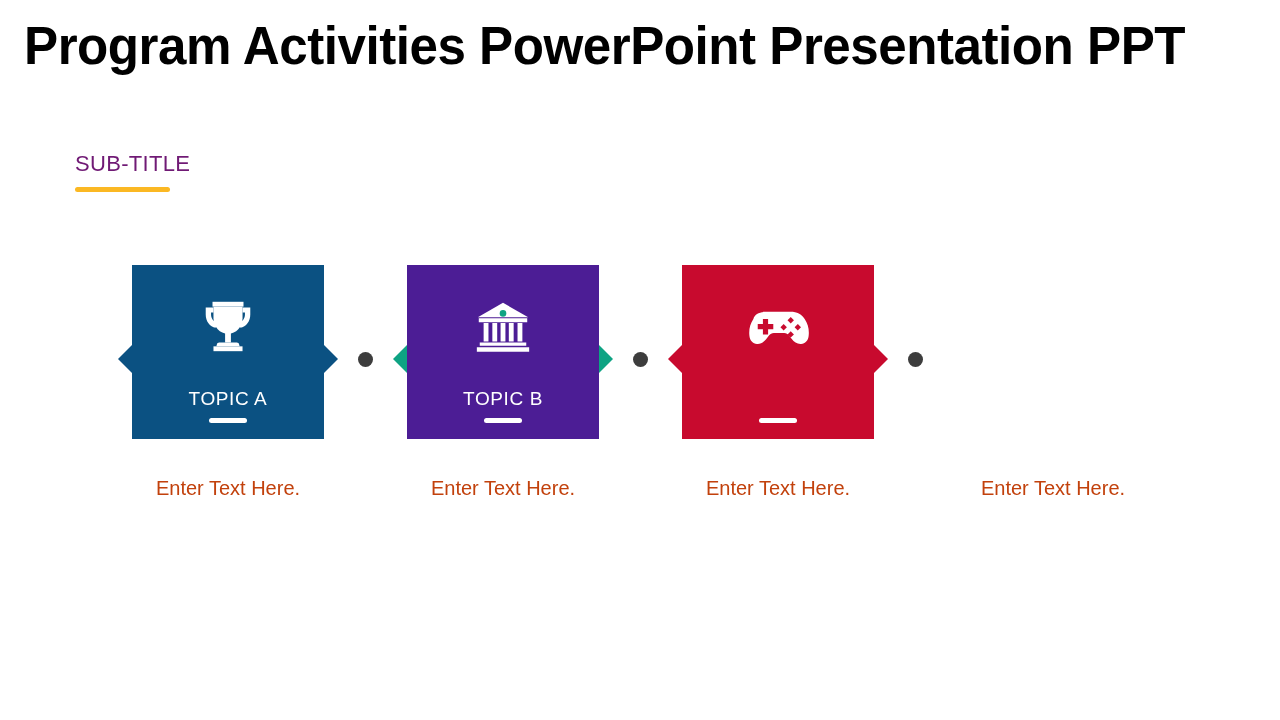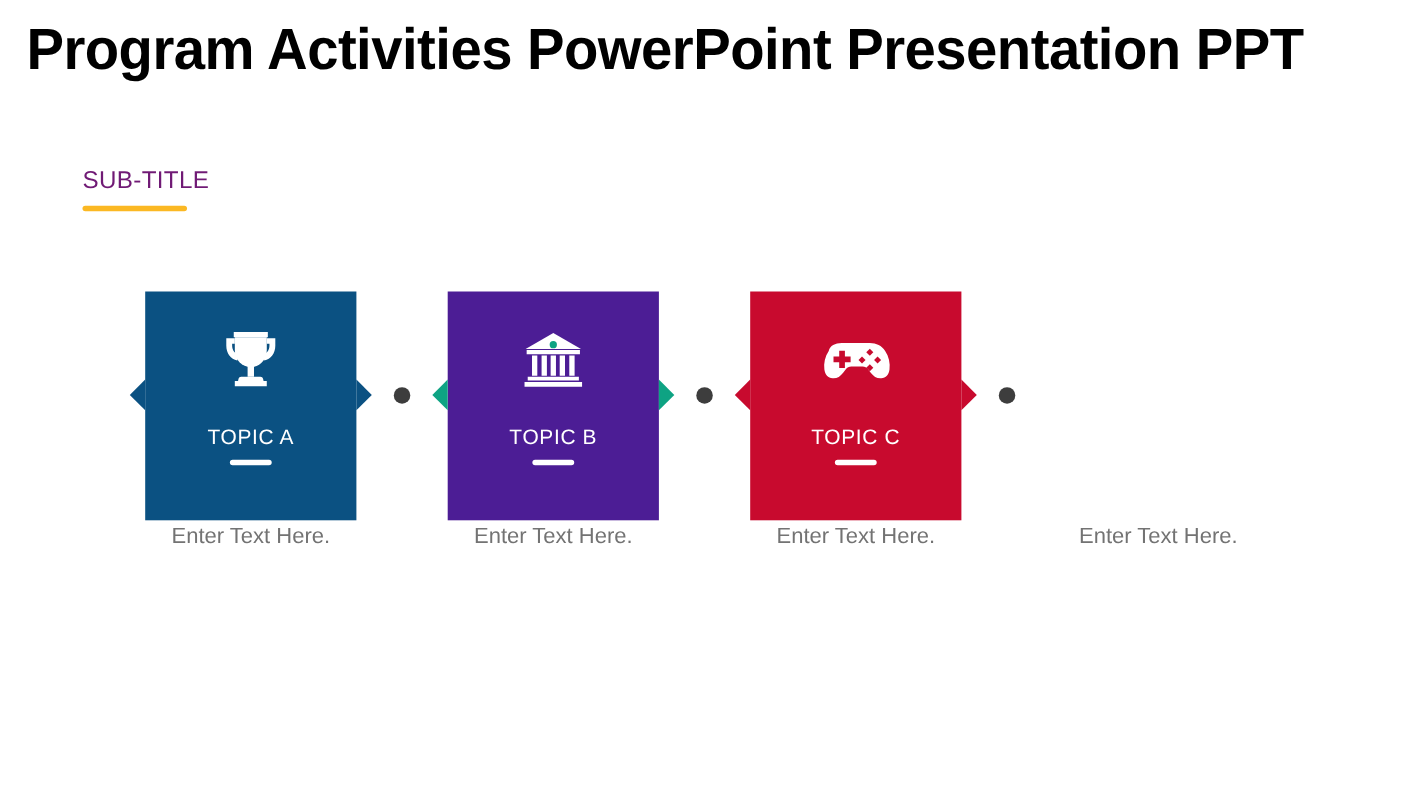--- a/index.html
+++ b/index.html
@@ -73,21 +73,21 @@
     position: absolute;
     left: 0;
     top: 0;
     width: 192px;
     height: 188px;
   }
   .card-body {
     position: absolute;
     inset: 0;
     width: 192px;
-    height: 208px;
+    height: 174px;
   }
   
   .card-tip {
     position: absolute;
     top: 80px;
     width: 0;
     height: 0;
     border-top: 14px solid transparent;
     border-bottom: 14px solid transparent;
   }
@@ -130,21 +130,21 @@
   }
 
   .card-caption {
     position: absolute;
     left: -30px;
     top: 210px;
     width: 252px;
     text-align: center;
     font-size: 20px;
     line-height: 26px;
-    color: #737373;
+    color: #c2410c;
     white-space: nowrap;
   }
 
   
   .sep-dot {
     position: absolute;
     top: 352px;
     width: 15px;
     height: 15px;
     border-radius: 50%;
@@ -211,21 +211,20 @@
           <div class="card-icon">
             <svg width="66" height="62" viewBox="0 0 70 64" fill="#ffffff" aria-hidden="true">
       <path d="M21.5 17h27c6.5 0 11.4 2.6 14.8 7.6 3.6 5.3 5 11.7 4.2 18-.6 4.9-3.5 8.1-8 8.4-4.2.3-7.3-1.8-10.1-5.4l-2.6-3.4c-1.4-1.8-3-2.7-5.2-2.7h-11c-2.2 0-3.8.9-5.2 2.7l-2.6 3.4c-2.8 3.6-5.9 5.7-10.1 5.4-4.5-.3-7.4-3.5-8-8.4-.8-6.3.6-12.7 4.2-18C10.1 19.6 15 17 21.5 17z"></path>
       <path d="M19 24.5h5.5V30H30v5.5h-5.5V41H19v-5.5h-5.5V30H19v-5.5z" fill="#c80a2e"></path>
       <path d="M48.5 22.5l3.4 3.4-3.4 3.4-3.4-3.4 3.4-3.4z" fill="#c80a2e"></path>
       <path d="M41 30l3.4 3.4L41 36.8 37.6 33.4 41 30z" fill="#c80a2e"></path>
       <path d="M56 30l3.4 3.4L56 36.8l-3.4-3.4L56 30z" fill="#c80a2e"></path>
       <path d="M48.5 37.5l3.4 3.4-3.4 3.4-3.4-3.4 3.4-3.4z" fill="#c80a2e"></path>
     </svg>
           </div>
-          <div class="card-topic">TOPIC C</div>
           <div class="card-topic-rule"></div>
         </div>
         <div class="card-tip left"></div>
         <div class="card-tip right"></div>
       </div>
       <div class="card-caption">Enter Text Here.</div>
     </div>
     <div class="card-slot" style="left: 957px;">
       <div class="card-caption">Enter Text Here.</div>
     </div>

